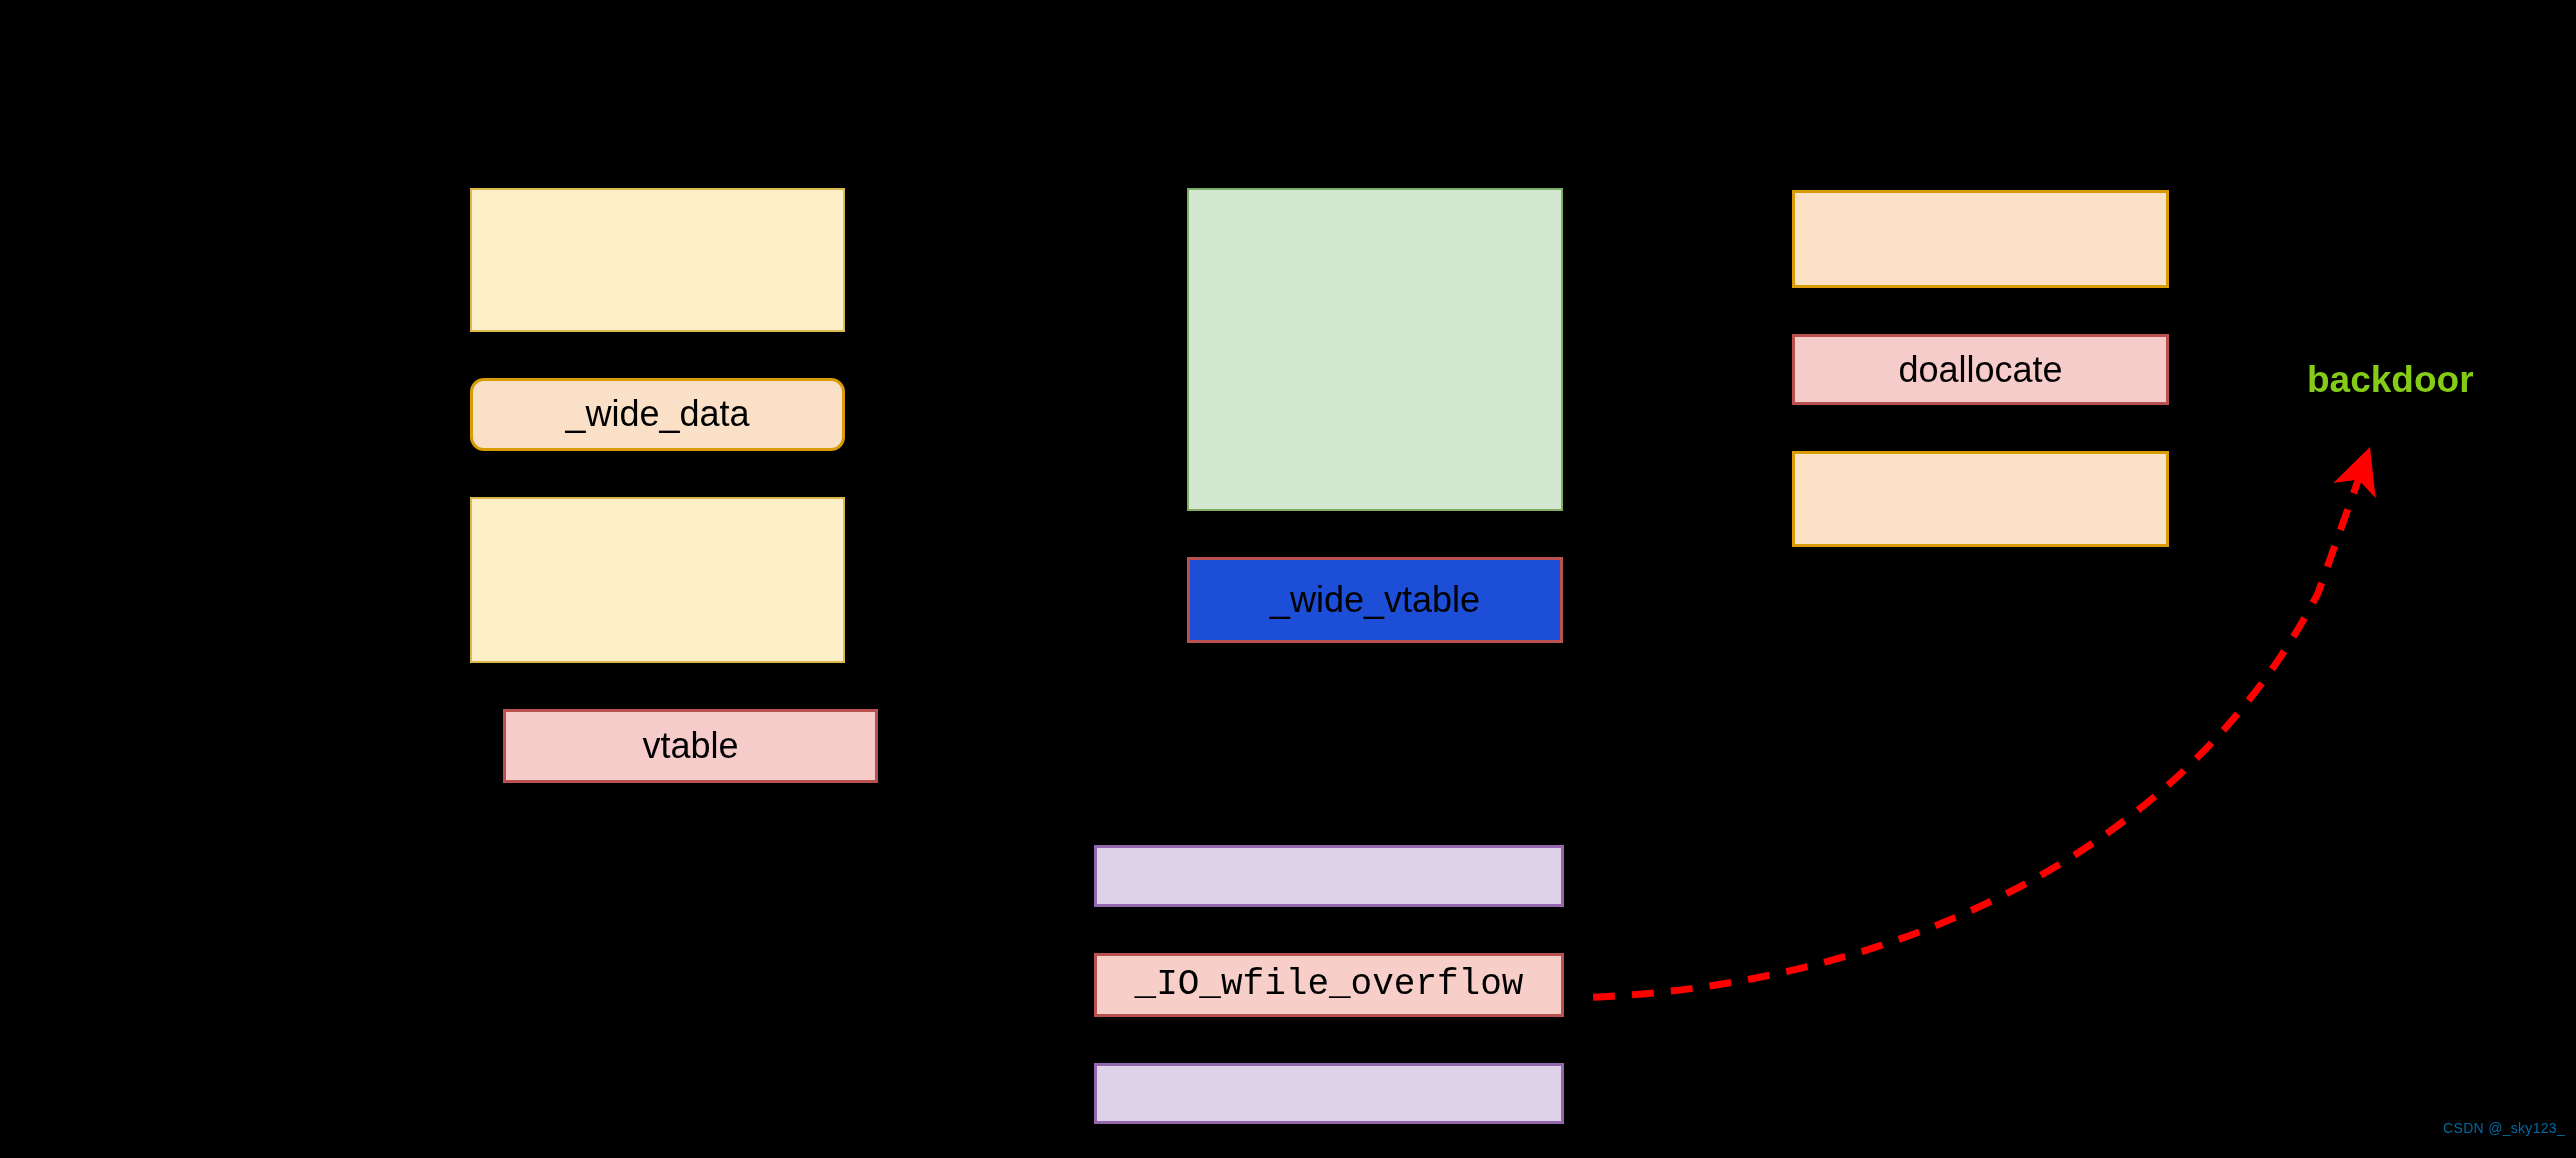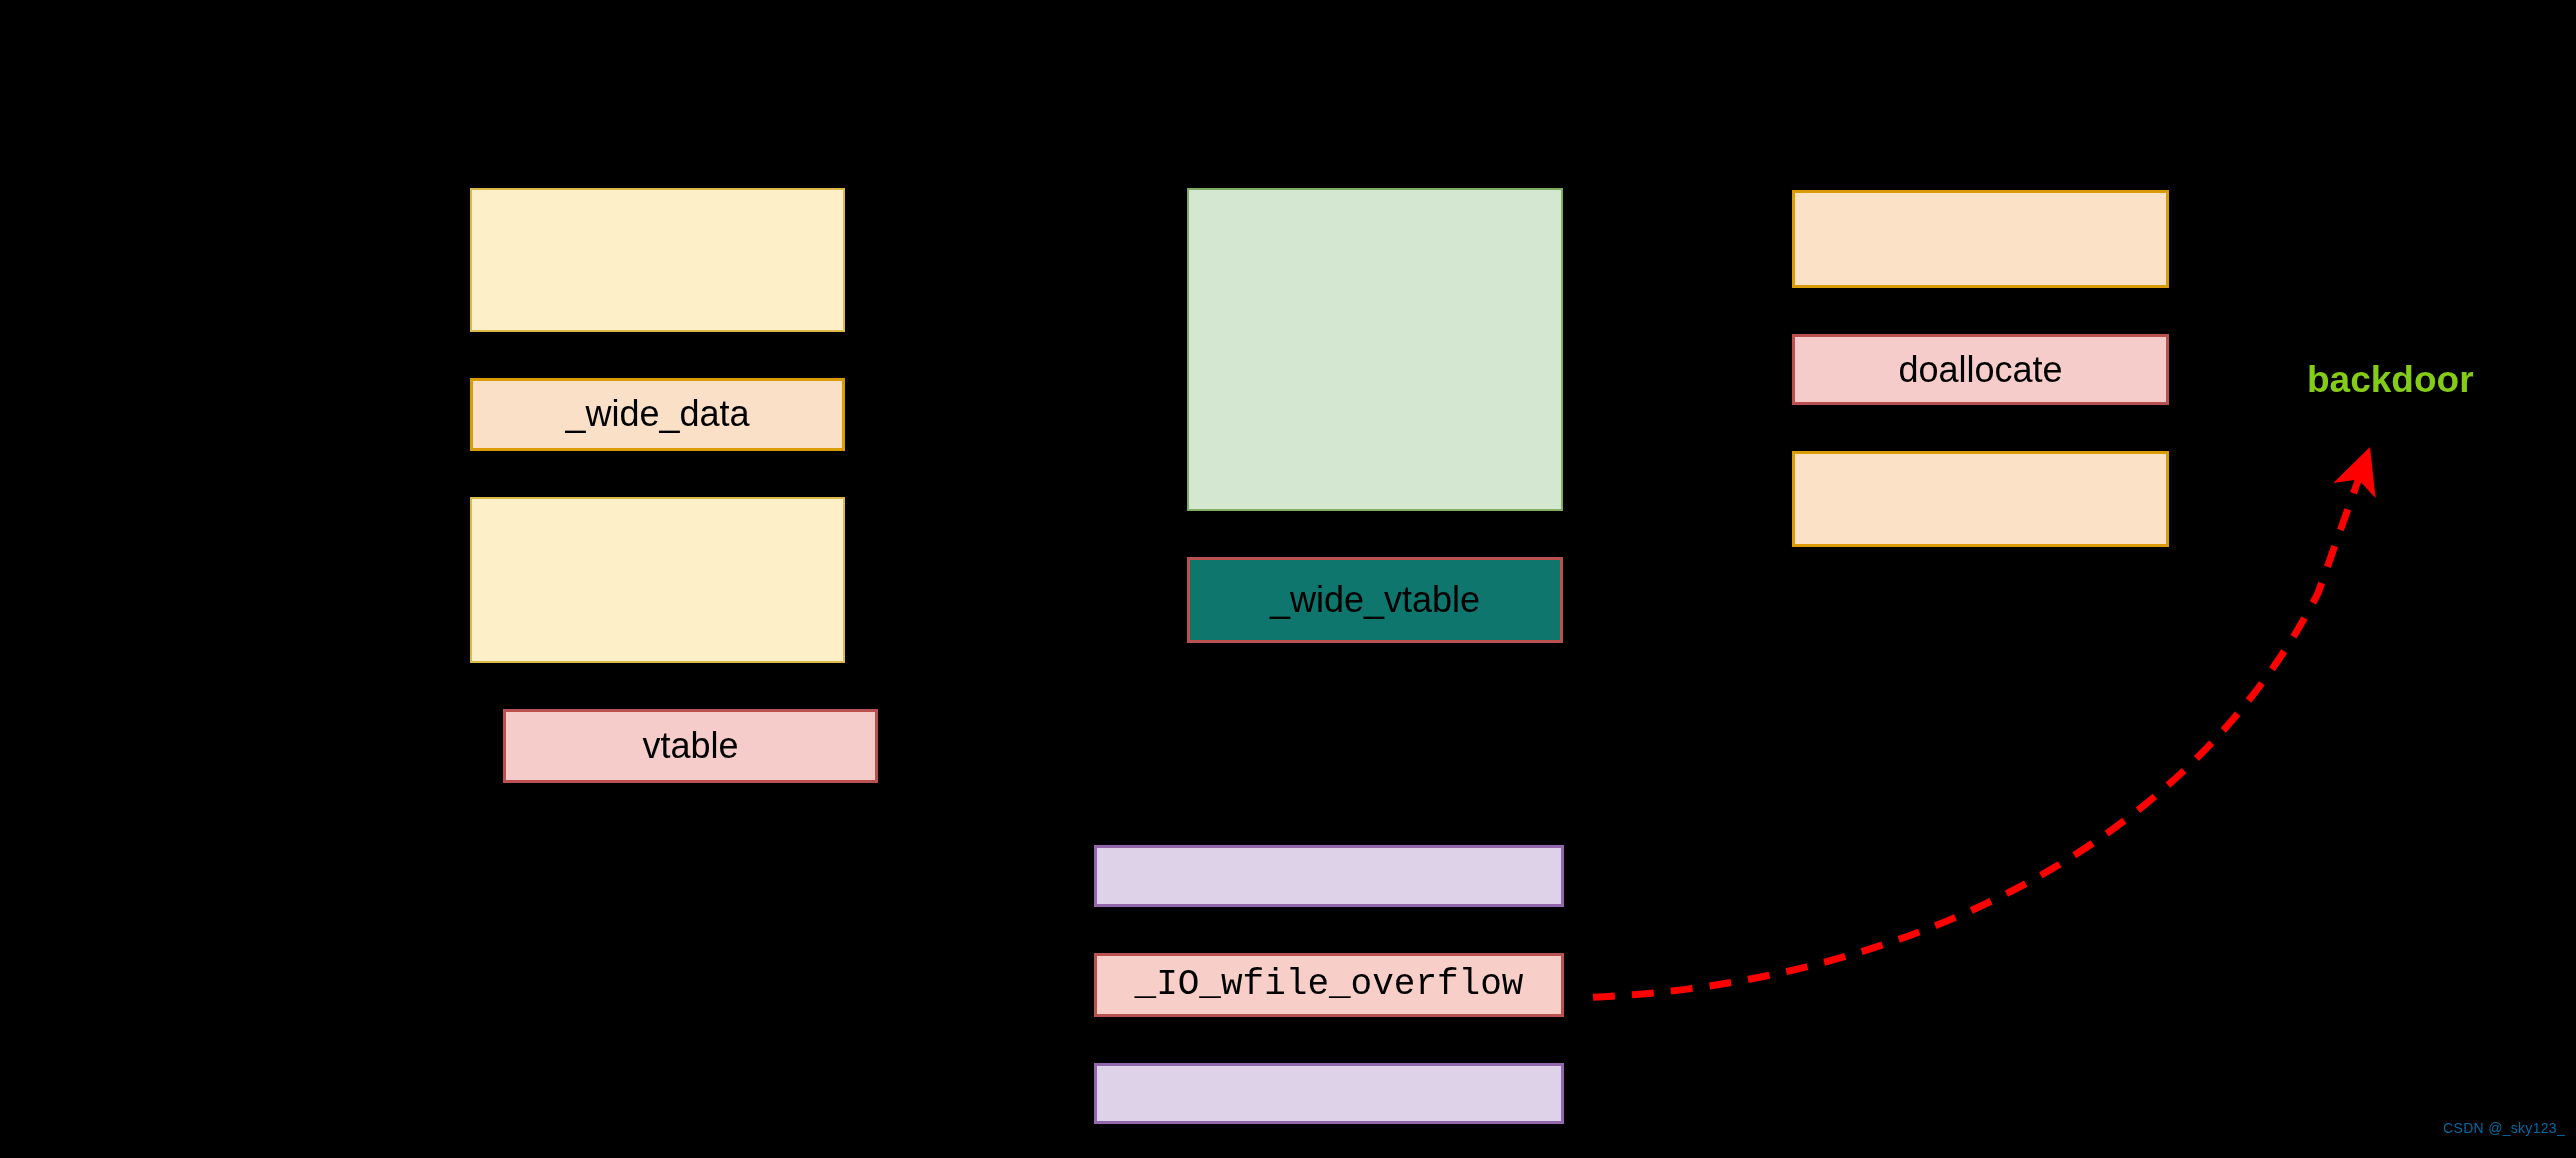--- a/index.html
+++ b/index.html
@@ -47,37 +47,37 @@
   #box-file-plus .seg-wide-data {
     background: #fbe0c8;
     border: 3.1px solid #d99b06;
   }
   #box-file-plus .seg-vtable {
     background: #f6cccb;
     border: 3.1px solid #b95150;
     margin-left: 33px;
   }
   #fp-top    { height: 190px; }
-  #fp-wide   { height: 96px; }
+  #fp-wide   { height: 96px; border-radius: 14px; }
   #fp-mid    { height: 220px; }
   #fp-vtable { height: 96px; }
 
   
   #box-wide-data {
     left: 1187px;
     top: 188px;
     width: 376px;
     height: 455px;
   }
   #box-wide-data .seg-pad {
     background: #d4e8d1;
     border: 2.3px solid #7fae63;
   }
   #box-wide-data .seg-wvt {
-    background: #0f766e;
+    background: #1d4ed8;
     border: 3.1px solid #b95150;
   }
   #wd-top { height: 361px; }
   #wd-wvt { height: 95px; }
 
   
   #box-jumptable {
     left: 1792px;
     top: 190px;
     width: 377px;

